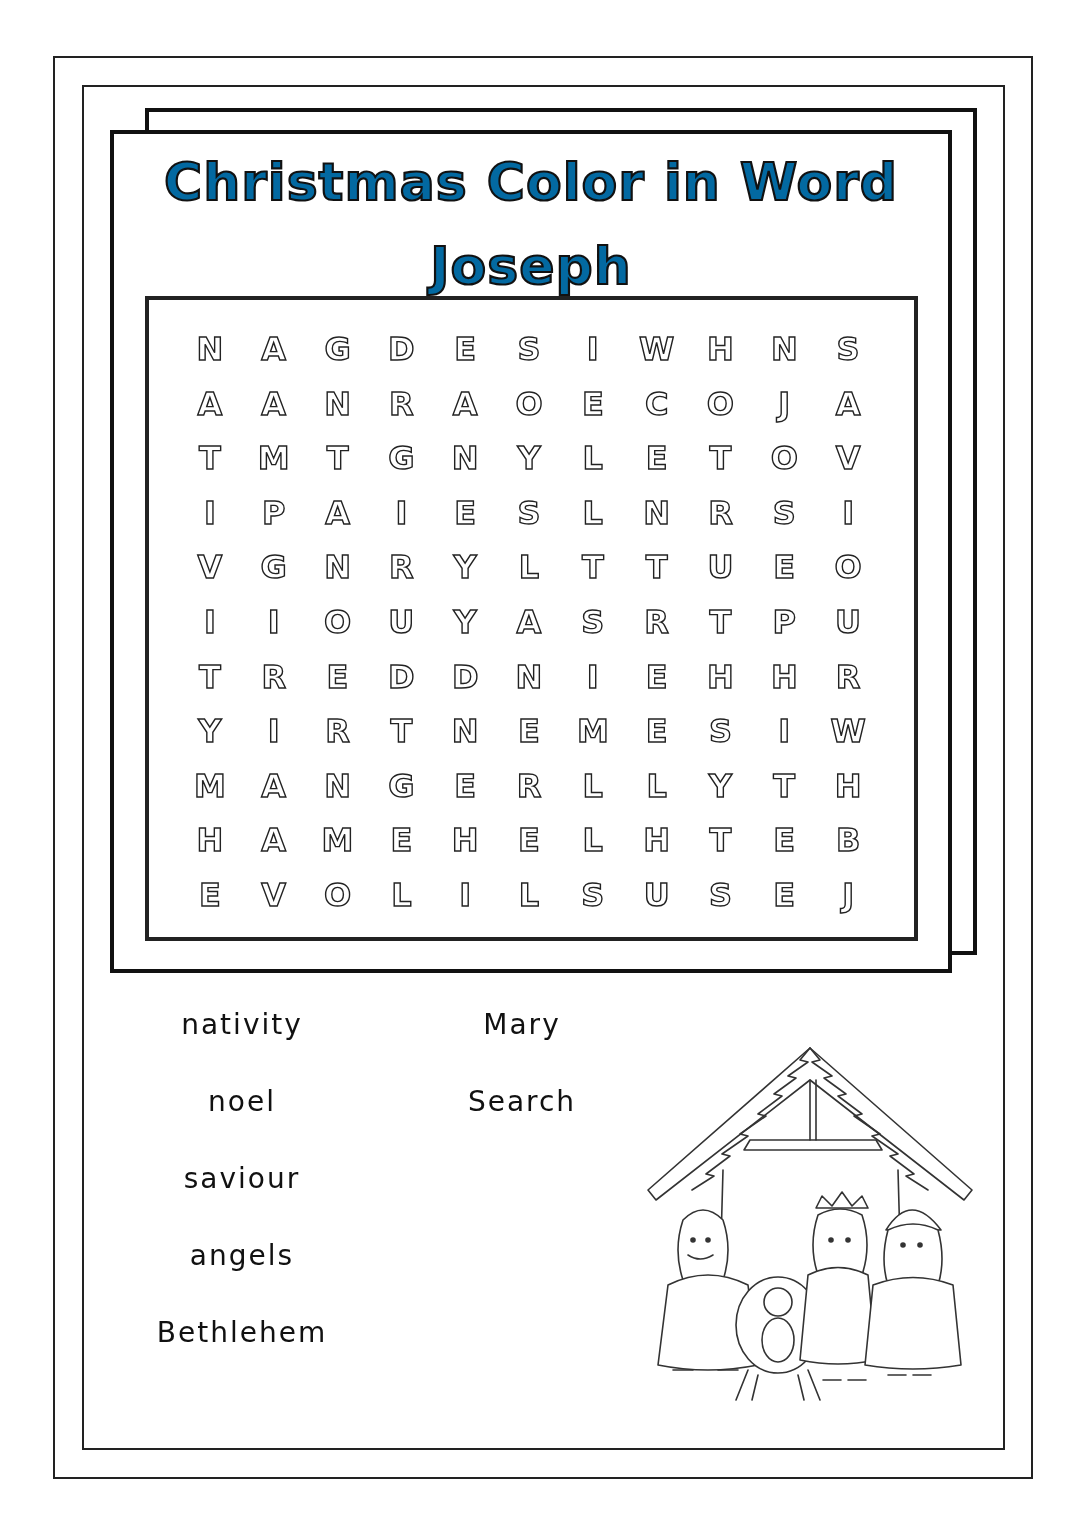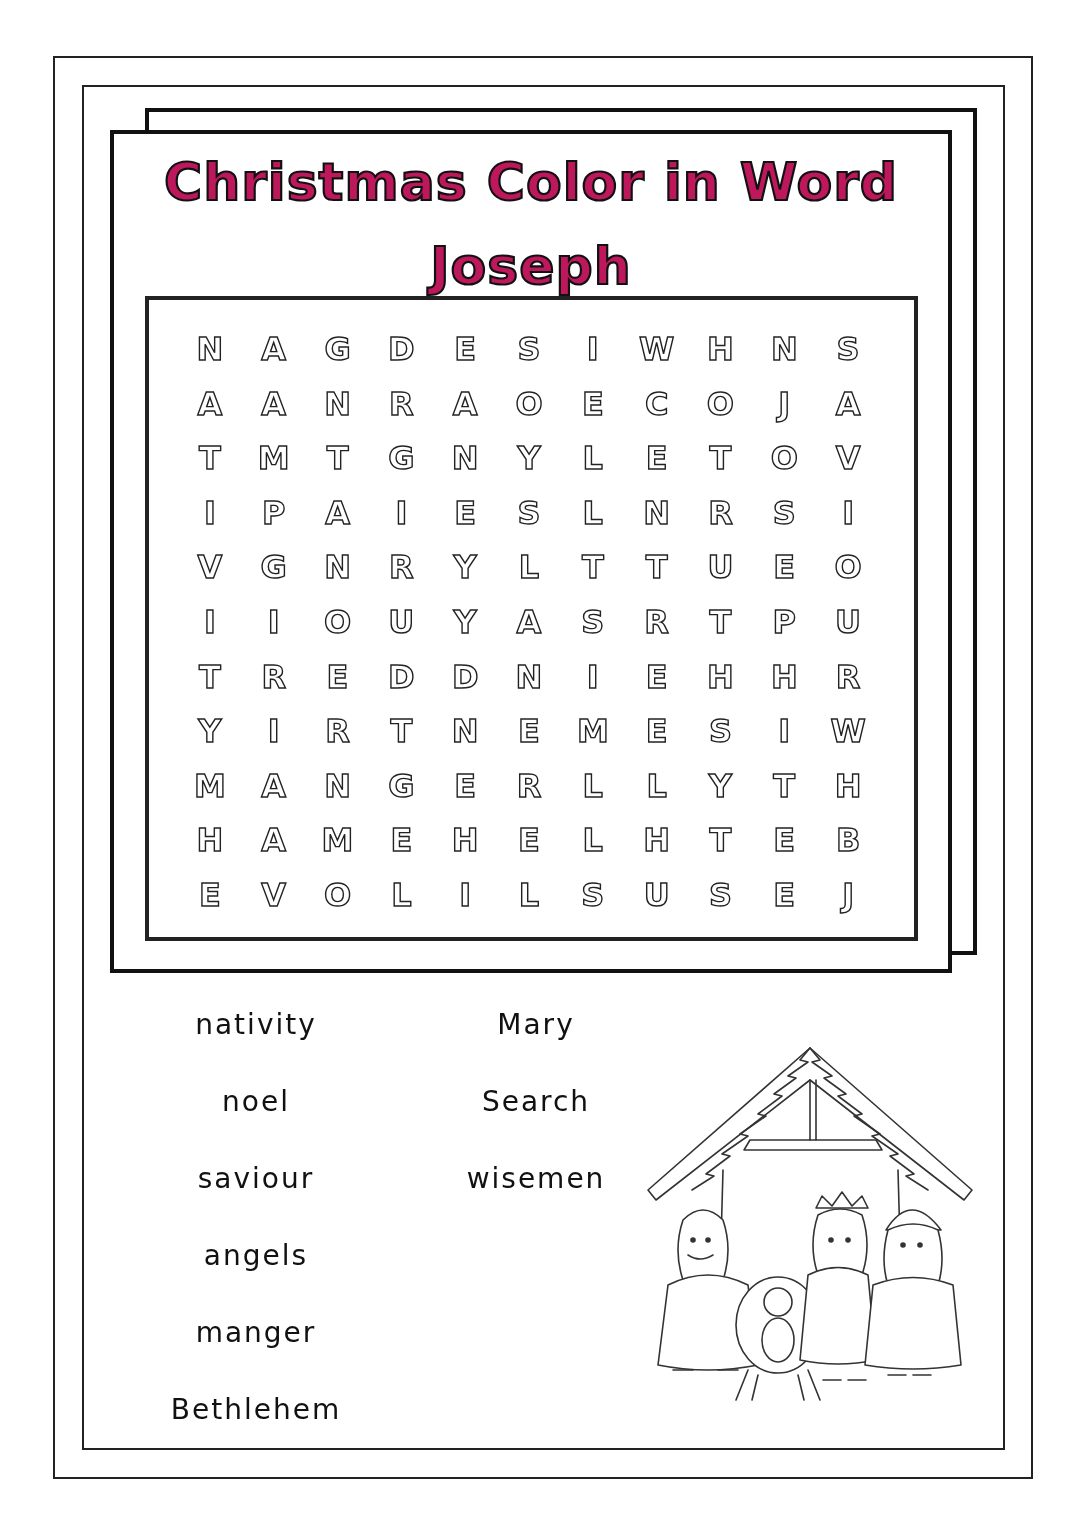--- a/index.html
+++ b/index.html
@@ -6,32 +6,32 @@
   body { width:1086px; height:1536px; position:relative; overflow:hidden; font-family:"DejaVu Sans", sans-serif; }
   .frame { position:absolute; box-sizing:border-box; background:#fff; }
   #outer-frame { left:53px; top:56px; width:980px; height:1423px; border:2px solid #222; }
   #inner-frame { left:82px; top:85px; width:923px; height:1365px; border:2px solid #222; }
   #back-card { left:145px; top:108px; width:832px; height:847px; border:4px solid #111; }
   #front-card { left:110px; top:130px; width:842px; height:843px; border:4px solid #111; }
   #grid-box { left:145px; top:296px; width:773px; height:645px; border:4px solid #222; }
   .title {
     position:absolute; left:110px; top:140px; width:842px; text-align:center;
     font-family:"DejaVu Sans", sans-serif; font-weight:bold; font-size:52px; line-height:84px;
-    color:#be185d; -webkit-text-stroke:2.2px #111; letter-spacing:1px;
+    color:#0369a1; -webkit-text-stroke:2.2px #111; letter-spacing:1px;
   }
   .grid {
     position:absolute; left:178px; top:322px; width:702px; height:600px;
     display:grid; grid-template-columns:repeat(11, 1fr); grid-template-rows:repeat(11, 1fr);
   }
   .cell {
     display:flex; align-items:center; justify-content:center;
     font-family:"DejaVu Sans", sans-serif; font-weight:bold; font-size:32px;
     color:#fff; -webkit-text-stroke:1.4px #222;
   }
-  .words { position:absolute; left:136px; top:1000px; width:500px; height:440px; }
+  .words { position:absolute; left:122px; top:1000px; width:500px; height:440px; }
   .word-col { position:absolute; top:0; width:240px; }
   .word-col.left { left:0; }
   .word-col.right { left:280px; }
   .word {
     height:77px; text-align:center; font-family:"DejaVu Sans", sans-serif;
     font-size:28px; letter-spacing:2px; color:#111; line-height:50px;
   }
   .illustration { position:absolute; left:638px; top:1040px; width:345px; height:365px; }
 </style>
 </head>
@@ -171,27 +171,25 @@
     <div class="cell">E</div>
     <div class="cell">J</div>
   </div>
 
 <div class="words">
   <div class="word-col left">
     <div class="word">nativity</div>
     <div class="word">noel</div>
     <div class="word">saviour</div>
     <div class="word">angels</div>
-    <div class="word">manger</div>
     <div class="word">Bethlehem</div>
   </div>
   <div class="word-col right">
     <div class="word">Mary</div>
     <div class="word">Search</div>
-    <div class="word">wisemen</div>
   </div>
 </div>
 
 <div class="illustration">
   <svg width="345" height="365" viewBox="0 0 345 365" fill="none" stroke="#333" stroke-width="1.6" stroke-linecap="round" stroke-linejoin="round">
     <g>
       <path d="M172 8 L10 150 L18 160 L172 40 L326 160 L334 150 Z" fill="#fff"></path>
       <path d="M172 8 l-10 12 l8 2 l-20 14 l8 2 l-22 16 l8 2 l-24 18 l8 2 l-26 18 l8 2 l-26 18 l8 2 l-24 18 l8 2 l-22 14"></path>
       <path d="M172 8 l10 12 l-8 2 l20 14 l-8 2 l22 16 l-8 2 l24 18 l-8 2 l26 18 l-8 2 l26 18 l-8 2 l24 18 l-8 2 l22 14"></path>
       <line x1="172" y1="40" x2="172" y2="100"></line>

